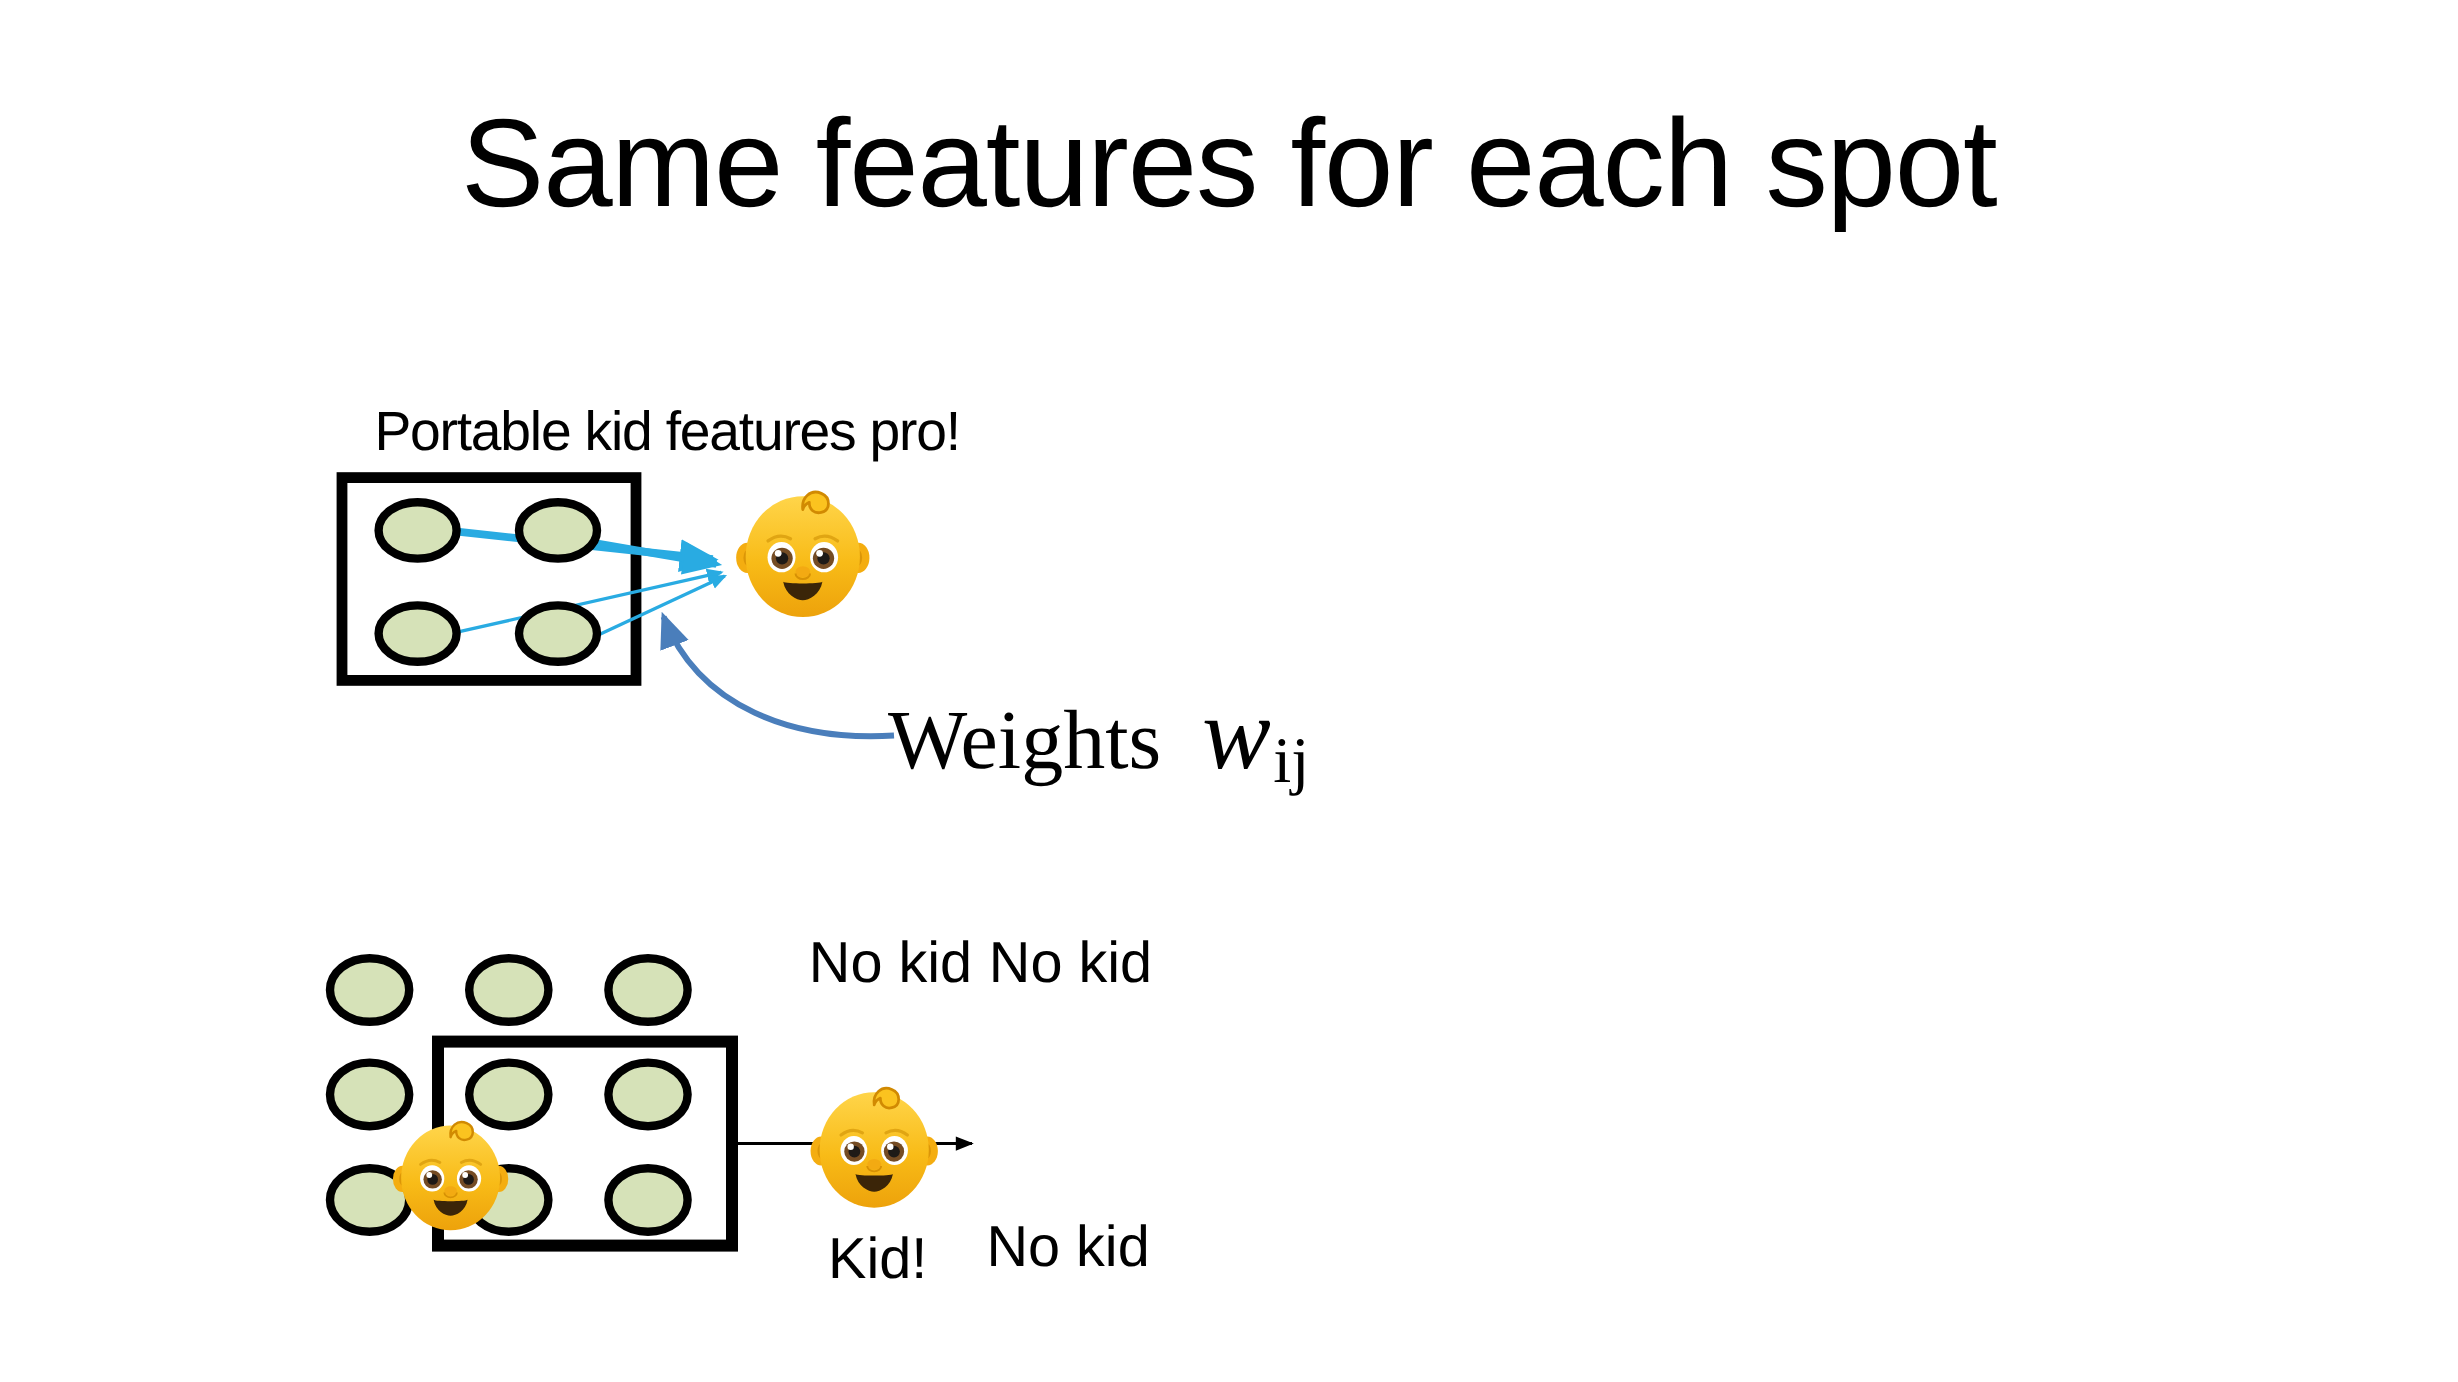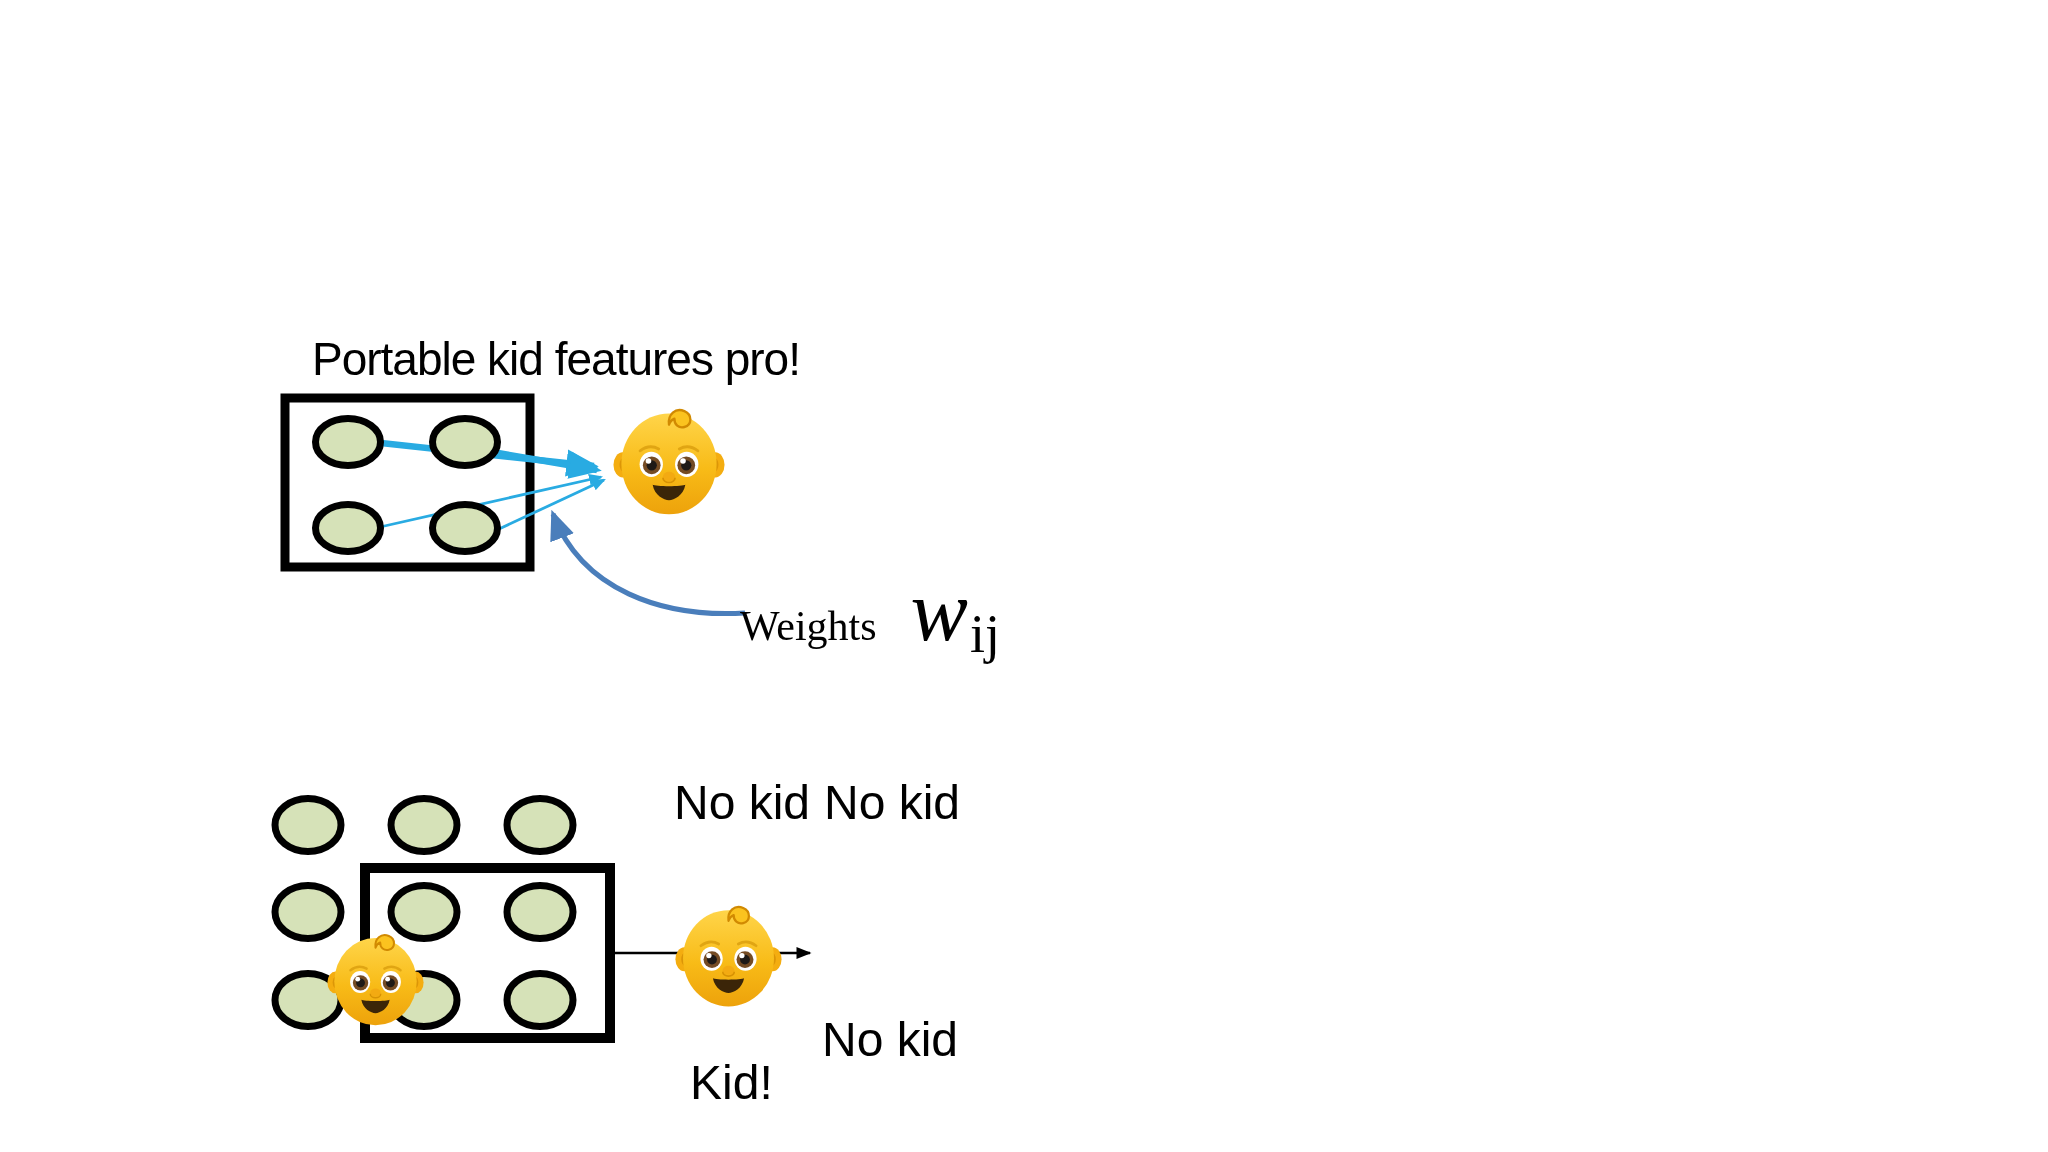--- a/index.html
+++ b/index.html
@@ -5,43 +5,44 @@
   html,body{margin:0;padding:0;background:#fff;}
   .slide{position:relative;width:2048px;height:1152px;background:#fff;overflow:hidden;
          font-family:"Liberation Sans",sans-serif;color:#000;}
   .title{position:absolute;top:85px;left:0;width:100%;text-align:center;
          font-size:104px;line-height:1;letter-spacing:-1px;}
   .caption{position:absolute;left:312px;top:336px;font-size:46px;line-height:1;letter-spacing:-1px;}
   .scene{position:absolute;left:0;top:0;}
   .label{position:absolute;font-size:48px;line-height:1;}
   .nk1{left:674px;top:779px;}
   .nk2{left:824px;top:779px;}
-  .kid{left:690px;top:1059px;}
+  .kid{left:690px;top:1026px;}
   .nk3{left:822px;top:1016px;}
   .weights{position:absolute;left:740px;top:568px;display:flex;align-items:baseline;
            font-family:"Liberation Serif",serif;line-height:1;}
-  .w-word{font-size:42px;margin-top:11px;}
+  .w-word{font-size:70px;margin-top:11px;}
   .w-sym{font-size:86px;font-style:italic;margin-left:34px;}
   .w-sub{font-size:54px;margin-left:2px;transform:translateY(12px);}
   
   .box{fill:#ffffff;stroke:#000;stroke-width:9;}
   .box2{fill:#ffffff;stroke:#000;stroke-width:10;}
   .oval{fill:#D6E2B8;stroke:#000;stroke-width:7;}
   .oval2{fill:#D6E2B8;stroke:#000;stroke-width:7;}
   .cyan{stroke:#29ABE2;fill:none;}
   .cyan.thick{stroke-width:6.5;}
   .cyan.thin{stroke-width:2.8;}
   .bluecurve{stroke:#4A7EBB;stroke-width:5;fill:none;}
   .outline-arrow{stroke:#000;stroke-width:2.5;}
 </style>
 </head>
 <body>
 
 <div class="slide">
 
+  <div class="title">Same features for each spot</div>
 
   <div class="caption">Portable kid features pro!</div>
 
   <svg class="scene" width="2048" height="1152" viewBox="0 0 2048 1152">
     <defs>
       <linearGradient id="skinGrad" x1="0" y1="0" x2="0" y2="1">
         <stop offset="0%" stop-color="#FFD54A"></stop>
         <stop offset="55%" stop-color="#F8BB17"></stop>
         <stop offset="100%" stop-color="#EDA20B"></stop>
       </linearGradient>

